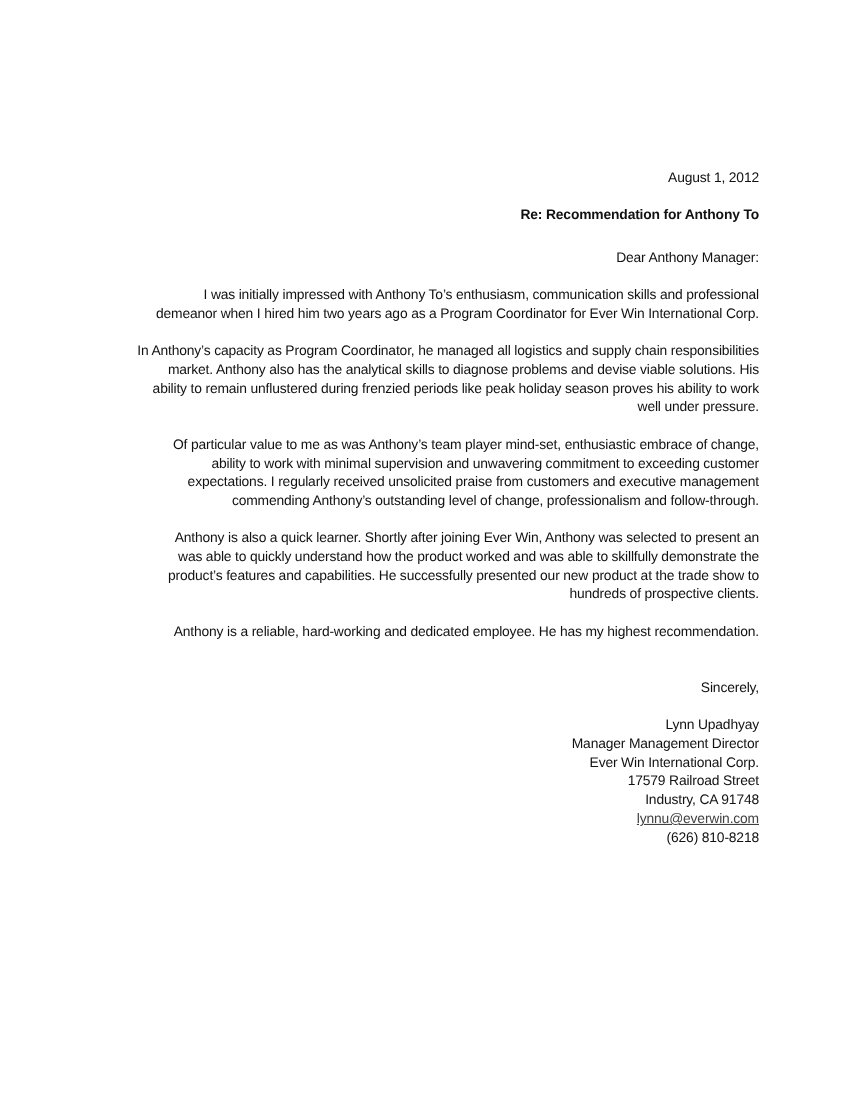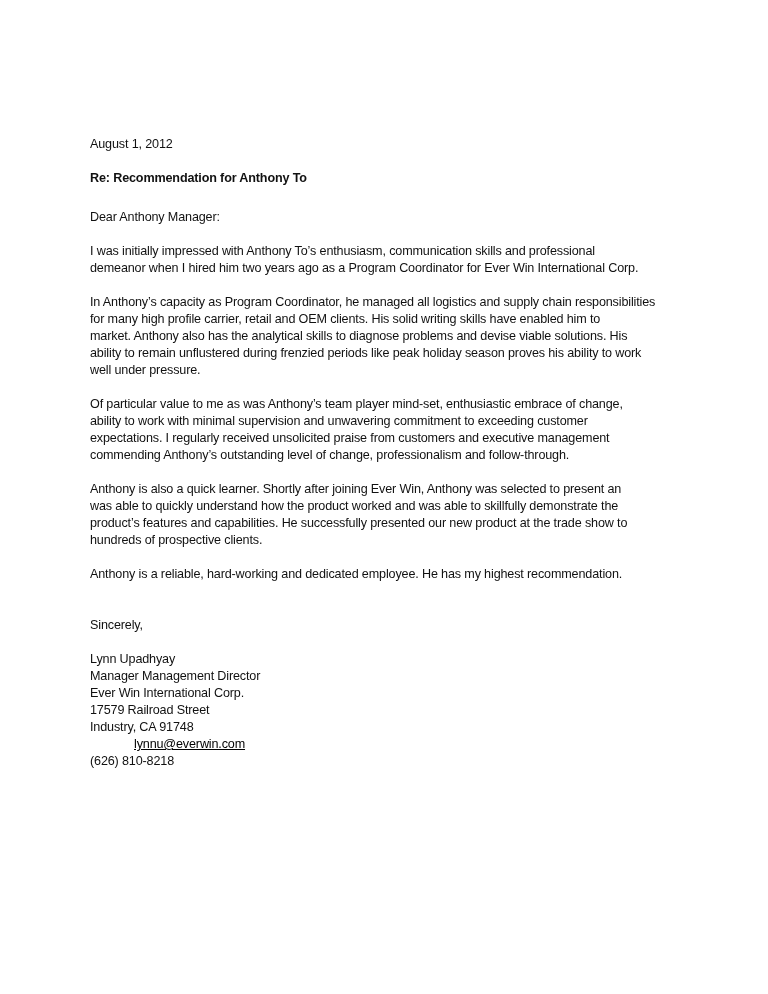--- a/index.html
+++ b/index.html
@@ -11,57 +11,57 @@
       width: 768px;
       height: 994px;
       position: relative;
       overflow: hidden;
       font-family: "Liberation Sans", "DejaVu Sans", sans-serif;
       color: #111111;
     }
     .page {
       position: absolute;
       left: 90px;
-      top: 136px;
+      top: 153px;
       width: 600px;
       font-size: 12.6px;
       line-height: 17px;
       letter-spacing: -0.15px;
+      text-align: right;
     }
     .line { display: block; white-space: nowrap; }
     .date { margin-bottom: 17px; }
     .subject { font-weight: bold; margin-bottom: 22px; }
     .salutation { margin-bottom: 17px; }
     .para { margin-bottom: 17px; }
     .closing-gap { height: 17px; }
     .closing { margin-bottom: 17px; }
     .sig .line { height: 17px; }
     .email {
-      color: #000000;
+      color: #404040;
       text-decoration: underline;
       cursor: pointer;
       margin-left: 44px;
     }
   </style>
 </head>
 <body>
 
 <div class="page">
   <div class="line date">August 1, 2012</div>
   <div class="line subject">Re: Recommendation for Anthony To</div>
   <div class="line salutation">Dear Anthony Manager:</div>
 
   <div class="para">
     <span class="line">I was initially impressed with Anthony To’s enthusiasm, communication skills and professional</span>
     <span class="line">demeanor when I hired him two years ago as a Program Coordinator for Ever Win International Corp.</span>
   </div>
 
   <div class="para">
     <span class="line">In Anthony’s capacity as Program Coordinator, he managed all logistics and supply chain responsibilities</span>
-    <span class="line">for many high profile carrier, retail and OEM clients.  His solid writing skills have enabled him to</span>
     <span class="line">market.  Anthony also has the analytical skills to diagnose problems and devise viable solutions. His</span>
     <span class="line">ability to remain unflustered during frenzied periods like peak holiday season proves his ability to work</span>
     <span class="line">well under pressure.</span>
   </div>
 
   <div class="para">
     <span class="line">Of particular value to me as was Anthony’s team player mind-set, enthusiastic embrace of change,</span>
     <span class="line">ability to work with minimal supervision and unwavering commitment to exceeding customer</span>
     <span class="line">expectations. I regularly received unsolicited praise from customers and executive management</span>
     <span class="line">commending Anthony’s outstanding level of change, professionalism and follow-through.</span>

